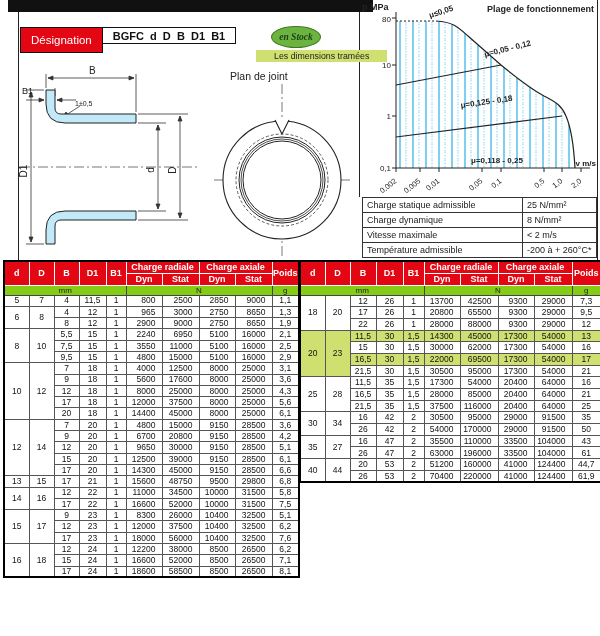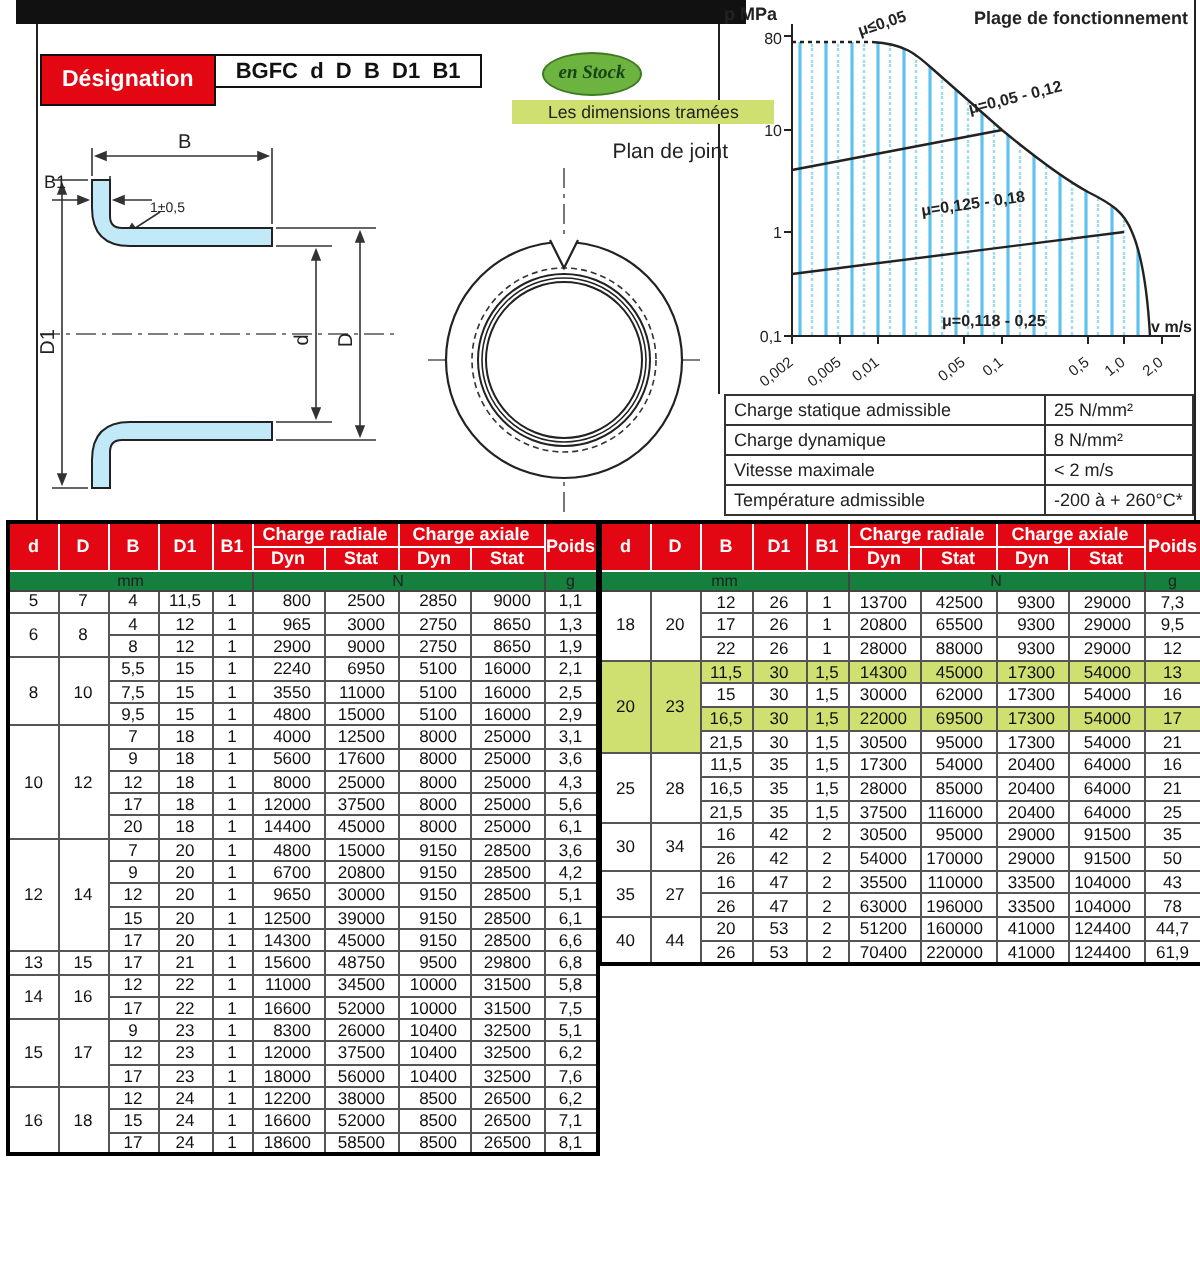--- a/index.html
+++ b/index.html
@@ -6,39 +6,39 @@
   body { font-family:"Liberation Sans", sans-serif; background:#888; }
   .page { position:relative; width:600px; height:636px; background:#fff; overflow:hidden; }
 
   
   .top-banner { position:absolute; left:8px; top:0; width:365px; height:12px; background:#111; }
   .v-line { position:absolute; width:1px; background:#222; }
   .page-right-border { position:absolute; right:2px; top:0; width:1px; height:260px; background:#222; }
 
   
   .desig-row { position:absolute; left:20px; top:27px; height:17px; display:flex; }
-  .desig-label { background:#e30613; color:#fff; font-weight:bold; font-size:11.5px; padding:12px 10px; border:1px solid #111; display:flex; align-items:center; }
+  .desig-label { background:#e30613; color:#fff; font-weight:normal; font-size:11.5px; padding:12px 10px; border:1px solid #111; display:flex; align-items:center; }
   .desig-code { background:#fff; border:1.5px solid #111; border-left:none; color:#111; font-weight:bold; font-size:11px; padding:2px 10px; display:flex; align-items:center; white-space:pre; }
 
   .stock-badge { position:absolute; left:271px; top:26px; width:50px; height:22px; background:#6db33f; border:1px solid #3c7а22; border:1px solid #3c7a22; border-radius:50%; display:flex; align-items:center; justify-content:center; color:#17441a; font-family:"Liberation Serif", serif; font-style:italic; font-weight:bold; font-size:9.5px; }
   .stock-note { position:absolute; left:256px; top:50px; background:#cfdf70; color:#222; font-size:8.8px; padding:1px 18px; }
 
-  .plan-label { position:absolute; left:244px; top:70px; width:120px; text-align:right; font-size:10.5px; color:#222; }
+  .plan-label { position:absolute; left:230px; top:70px; width:120px; text-align:left; font-size:10.5px; color:#222; }
 
   
   .cond { position:absolute; left:362px; top:197px; width:235px; border-collapse:collapse; }
   .cond td { border:1px solid #333; font-size:9px; color:#222; height:15px; padding:0 4px; }
   .cond td.val { width:74px; }
 
   
   table.data { position:absolute; border-collapse:collapse; table-layout:fixed; background:#fff; }
   #ltable { left:3px; top:260px; width:295px; }
   #rtable { left:299px; top:260px; width:298px; }
   table.data th { background:#e30613; color:#fff; font-size:9px; font-weight:bold; border:1px solid #fff; height:12px; }
-  table.data tr.units th { background:#15803d; color:#222; font-weight:normal; font-size:8px; border:1px solid #444; height:9px; }
+  table.data tr.units th { background:#84cc16; color:#222; font-weight:normal; font-size:8px; border:1px solid #444; height:9px; }
   table.data { border:2px solid #000; }
   table.data td { border:1px solid #555; font-size:8.5px; color:#111; text-align:center; padding:0; height:11.3px; line-height:1; }
   #rtable td { height:11.7px; }
   table.data td.c3, table.data td.c4, table.data td.c5, table.data td.c6 { text-align:right; padding-right:6px; }
   table.data td.gstart { border-top:1.8px solid #000; }
   table.data td.hl-cell { background:#cfdf70; }
   table.data thead tr:first-child th { border-top:2px solid #000; }
 
   
   .brand { position:absolute; left:300px; top:515px; width:296px; height:117px; background:#e30613; }
@@ -692,21 +692,21 @@
           <td class="c7 gstart">43</td>
         </tr>
         <tr>
           <td class="c0">26</td>
           <td class="c1">47</td>
           <td class="c2">2</td>
           <td class="c3">63000</td>
           <td class="c4">196000</td>
           <td class="c5">33500</td>
           <td class="c6">104000</td>
-          <td class="c7">78</td>
+          <td class="c7">61</td>
         </tr>
         <tr>
           <td rowspan="2" class="gstart">40</td>
           <td rowspan="2" class="gstart">44</td>
           <td class="c0 gstart">20</td>
           <td class="c1 gstart">53</td>
           <td class="c2 gstart">2</td>
           <td class="c3 gstart">51200</td>
           <td class="c4 gstart">160000</td>
           <td class="c5 gstart">41000</td>

